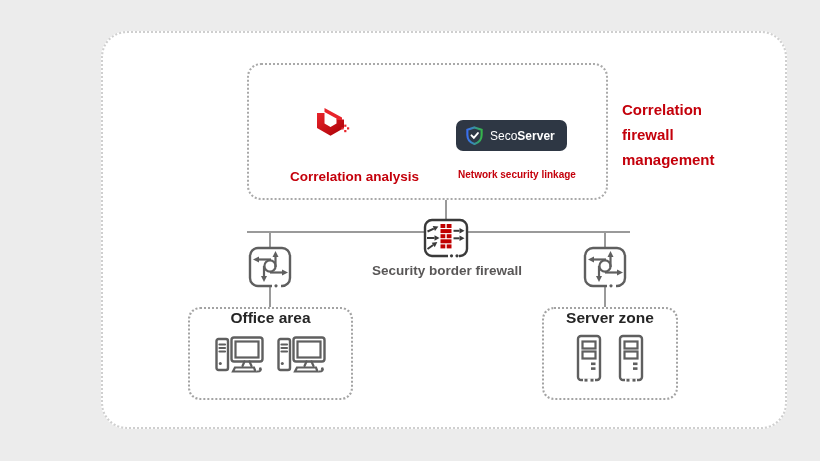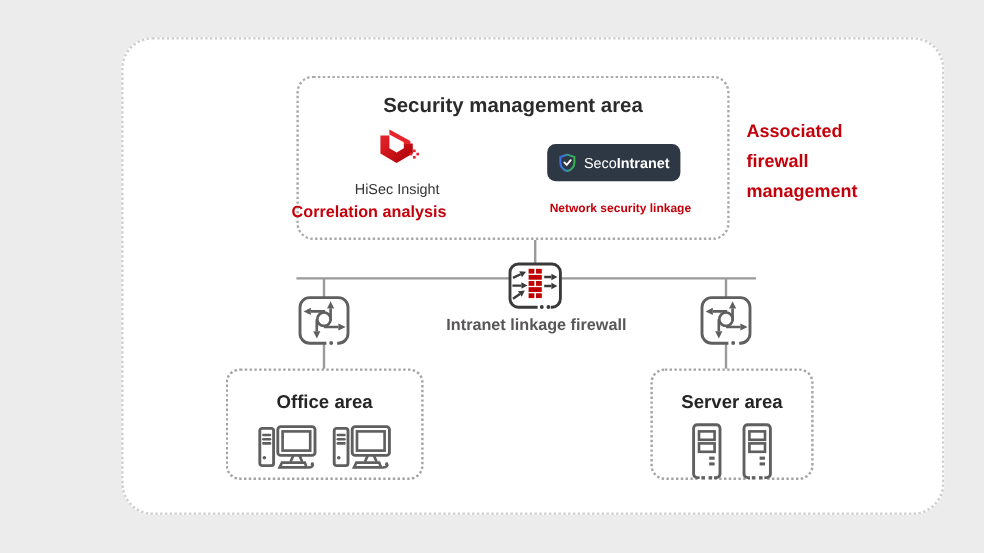--- a/index.html
+++ b/index.html
@@ -10,21 +10,21 @@
   .connectors{position:absolute;left:0;top:0;z-index:1;}
   .connectors line{stroke:var(--line-gray,#9a9a9a);stroke-width:2;}
 
   .sec-box{position:absolute;left:247px;top:63px;width:361px;height:137px;box-sizing:border-box;
            background:#fff;border:2px dotted #a9a9a9;border-radius:14px;z-index:2;}
   .sec-title{position:absolute;left:0;right:0;top:13px;text-align:center;
              font-size:17px;font-weight:600;color:var(--dark-text,#2b2b2b);}
   .hisec-logo{position:absolute;left:62px;top:42px;width:40px;height:36px;}
   .hisec-label{position:absolute;left:2px;top:86px;width:160px;text-align:center;
                font-size:12px;color:#333;}
-  .hisec-caption{position:absolute;left:-6px;top:104px;width:176px;text-align:left;
+  .hisec-caption{position:absolute;left:-6px;top:104px;width:176px;text-align:right;
                  font-size:13.5px;font-weight:700;color:var(--accent-red,#c4000b);}
   .seco-badge{position:absolute;left:207px;top:55px;width:111px;height:31px;box-sizing:border-box;
               background:var(--badge-bg,#2e3744);border-radius:7px;display:flex;align-items:center;
               gap:6px;padding:0 9px;}
   .seco-badge .brand{color:#fff;font-size:12px;white-space:nowrap;}
   .seco-badge .brand b{font-weight:700;}
   .seco-caption{position:absolute;left:166px;top:104px;width:204px;text-align:center;
                 font-size:10px;font-weight:700;color:var(--accent-red,#c4000b);}
 
   .annotation{position:absolute;left:622px;top:97px;width:170px;z-index:2;
@@ -34,21 +34,21 @@
   .fw-label{position:absolute;left:337px;top:263px;width:220px;text-align:center;z-index:2;
             font-size:13.5px;font-weight:700;color:var(--muted-text,#595757);}
   .switch{position:absolute;width:44px;height:42px;z-index:3;}
   .switch.left{left:248px;top:246px;}
   .switch.right{left:583px;top:246px;}
 
   .zone-box{position:absolute;top:307px;height:93px;box-sizing:border-box;background:#fff;
             border:2px dotted #a3a3a3;border-radius:12px;z-index:2;}
   .zone-box.office{left:188px;width:165px;}
   .zone-box.server{left:542px;width:136px;}
-  .zone-title{margin-top:18px;text-align:center;font-size:15.5px;font-weight:700;color:#252525;}
+  .zone-title{margin-top:0;text-align:center;font-size:15.5px;font-weight:700;color:#252525;}
   .zone-icons{display:flex;justify-content:center;align-items:flex-start;margin-top:7px;}
   .zone-box.office .zone-icons{gap:10px;}
   .zone-box.server .zone-icons{gap:16px;}
 
   
   .sw-frame{fill:#fff;stroke:var(--icon-gray,#606060);stroke-width:2.4;}
   .sw-stroke{fill:none;stroke:var(--icon-gray,#606060);stroke-width:2.2;}
   .sw-arrow line{stroke:var(--icon-gray,#606060);stroke-width:2.2;}
   .sw-arrow path{fill:var(--icon-gray,#606060);}
   .sw-dot{fill:var(--icon-gray,#606060);}
@@ -71,57 +71,55 @@
   <svg class="connectors" width="820" height="461">
     <line x1="446" y1="200" x2="446" y2="232"></line>
     <line x1="247" y1="232" x2="630" y2="232"></line>
     <line x1="270" y1="232" x2="270" y2="250"></line>
     <line x1="270" y1="286" x2="270" y2="308"></line>
     <line x1="605" y1="232" x2="605" y2="250"></line>
     <line x1="605" y1="286" x2="605" y2="308"></line>
   </svg>
 
   <div class="sec-box">
-    <div class="sec-title">Security management area</div>
 
     <svg class="hisec-logo" viewBox="0 0 40 36">
       <defs>
         <linearGradient id="hisecGrad" x1="0" y1="0" x2="1" y2="1">
           <stop offset="0" stop-color="#e8242b"></stop>
             <stop offset="1" stop-color="#a80006"></stop>
         </linearGradient>
       </defs>
       <path d="M6,6 H13.5 V16.5 L19.5,20 L25.5,16.5 V12.5 H33 V21 L19.5,28.8 L6,21 Z" fill="url(#hisecGrad)"></path>
       <path d="M13.5,1 L31,10.5 L31,13 H25.5 V11.5 L13.5,5 Z" fill="#e8242b"></path>
       <rect x="33.2" y="17.6" width="2.2" height="2.2" fill="#e8242b"></rect>
       <rect x="36" y="20.3" width="2.2" height="2.2" fill="#e8242b"></rect>
       <rect x="33.2" y="23" width="2.2" height="2.2" fill="#e8242b"></rect>
       <rect x="30.4" y="20.3" width="2.2" height="2.2" fill="#e8242b"></rect>
     </svg>
-    <div class="hisec-label">HiSec Insight</div>
     <div class="hisec-caption">Correlation analysis</div>
 
     <div class="seco-badge">
       <svg width="19" height="19" viewBox="0 0 20 20">
         <defs>
           <linearGradient id="shieldGrad" x1="0" y1="0" x2="1" y2="0">
             <stop offset="0" stop-color="#3a6ff0"></stop>
               <stop offset="1" stop-color="#35b44a"></stop>
           </linearGradient>
         </defs>
         <path d="M10,1.5 L17.5,4 V9.5 C17.5,14.5 14.5,17.6 10,19 C5.5,17.6 2.5,14.5 2.5,9.5 V4 Z" fill="#2e3744" stroke="url(#shieldGrad)" stroke-width="2.2"></path>
         <path d="M6.8,9.8 L9.3,12.4 L13.6,7.4" stroke="#ffffff" stroke-width="2" fill="none" stroke-linecap="round"></path>
       </svg>
-      <span class="brand"><span>Seco</span><b>Intranet</b></span>
+      <span class="brand"><span>Seco</span><b>Server</b></span>
     </div>
     <div class="seco-caption">Network security linkage</div>
   </div>
 
   <div class="annotation">
-    <div>Associated</div>
+    <div>Correlation</div>
     <div>firewall</div>
     <div>management</div>
   </div>
 
   <svg class="fw-icon" viewBox="0 0 46 40">
     <rect x="2" y="2" width="42" height="36" rx="7" class="fw-frame"></rect>
     <rect x="25" y="35.2" width="11" height="5.6" fill="#fff"></rect>
     <circle cx="28.5" cy="37.8" r="1.6" class="fw-dot"></circle>
     <circle cx="34" cy="37.8" r="1.6" class="fw-dot"></circle>
 
@@ -149,21 +147,21 @@
 
     <g class="fw-arrow" transform="translate(30.5,12.8)">
         <line x1="0" y1="0" x2="6" y2="0"></line>
         <path d="M6,-2.7 L11,0 L6,2.7 Z"></path>
       </g>
     <g class="fw-arrow" transform="translate(30.5,20.3)">
         <line x1="0" y1="0" x2="6" y2="0"></line>
         <path d="M6,-2.7 L11,0 L6,2.7 Z"></path>
       </g>
   </svg>
-  <div class="fw-label">Intranet linkage firewall</div>
+  <div class="fw-label">Security border firewall</div>
 
   <svg class="switch left" viewBox="0 0 44 42">
     <rect x="2" y="2" width="40" height="38" rx="8" class="sw-frame"></rect>
     <rect x="24" y="37.2" width="9" height="5.6" fill="#fff"></rect>
     <circle cx="28" cy="39.8" r="1.6" class="sw-dot"></circle>
     <circle cx="22" cy="20" r="5.6" class="sw-stroke"></circle>
     <g class="sw-arrow" transform="translate(23,13.5) rotate(180)">
         <line x1="0" y1="0" x2="12" y2="0"></line>
         <path d="M12,-3 L18,0 L12,3 Z"></path>
       </g>
@@ -229,21 +227,21 @@
         <rect x="21.5" y="7.5" width="23" height="16" class="pc-stroke"></rect>
         <path d="M30.5,27.5 L28.5,32 M35.5,27.5 L37.5,32" class="pc-stroke"></path>
         <path d="M21,33.5 L19,37.5 H41.5 L40,33.5 Z" class="pc-stroke"></path>
         <path d="M43.5,37.5 c2.8,0 3.8,-1.4 2.6,-3.2" class="pc-stroke"></path>
         <path d="M44.5,35.5 L47.2,33.2 L47.8,36.3 Z" class="pc-fill"></path>
       </svg>
     </div>
   </div>
 
   <div class="zone-box server">
-    <div class="zone-title">Server area</div>
+    <div class="zone-title">Server zone</div>
     <div class="zone-icons">
       <svg width="26" height="48" viewBox="0 0 26 48">
         <rect x="2" y="2" width="22" height="44" rx="3" class="pc-frame"></rect>
         <rect x="6.5" y="7.5" width="13" height="7" class="pc-stroke"></rect>
         <rect x="6.5" y="17.5" width="13" height="7" class="pc-stroke"></rect>
         <rect x="15" y="28.5" width="4.5" height="2.6" class="pc-fill"></rect>
         <rect x="15" y="33.3" width="4.5" height="2.6" class="pc-fill"></rect>
         <rect x="7" y="44.4" width="12" height="3.6" fill="#fff"></rect>
         <rect x="8.5" y="44.8" width="3" height="2.8" class="pc-fill"></rect>
         <rect x="14.5" y="44.8" width="3" height="2.8" class="pc-fill"></rect>

